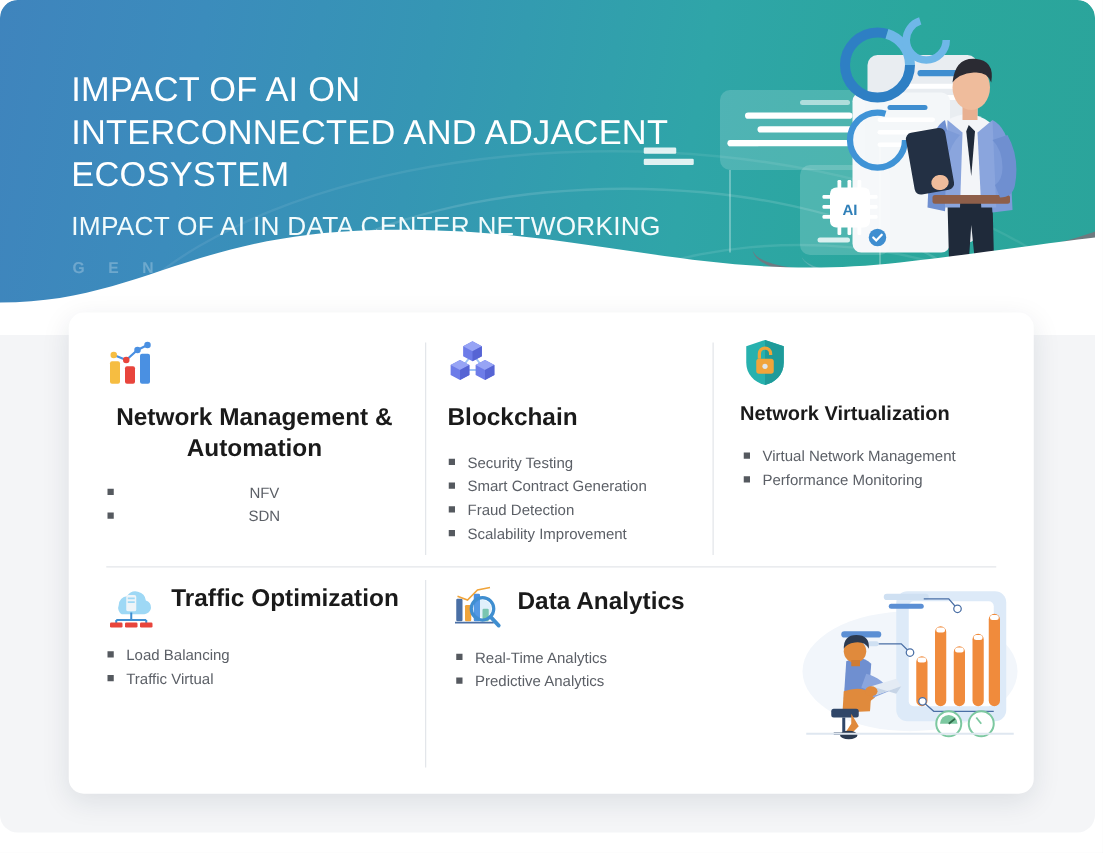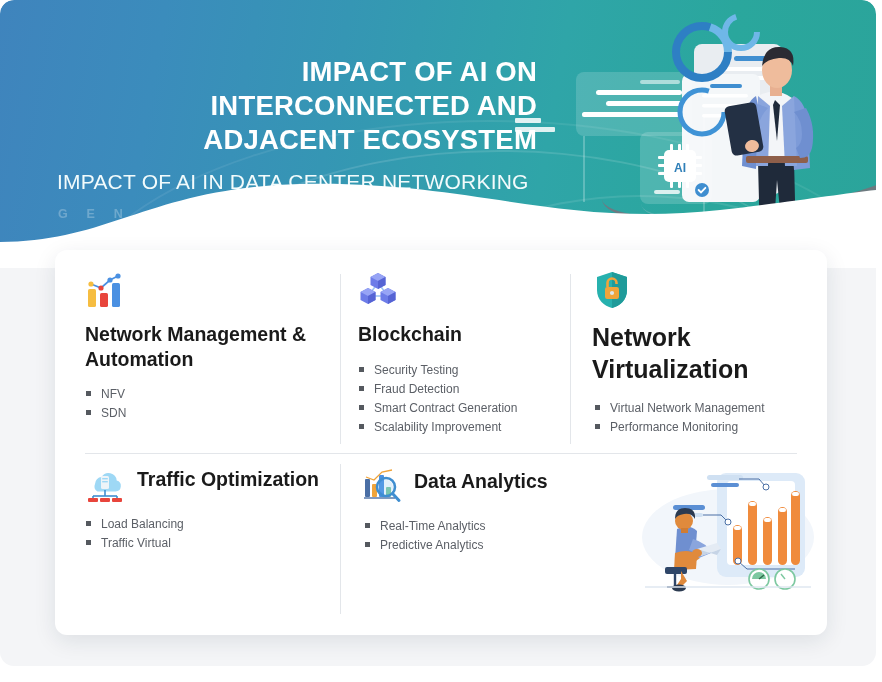--- a/index.html
+++ b/index.html
@@ -63,24 +63,23 @@
     transform: rotate(-5deg);
   }
 
   
   .hero-wave { position: absolute; left: 0; bottom: -2px; width: 876px; height: 120px; }
 
   .hero-text { position: absolute; left: 57px; top: 55px; width: 480px; }
   .hero-title {
     color: #ffffff;
     font-size: 27.5px;
-    font-weight: bold;
+    font-weight: normal;
     line-height: 1.23;
     letter-spacing: 0.2px;
-    text-align: right;
   }
   .hero-sub {
     margin-top: 12px;
     color: #f2fbfc;
     font-size: 21px;
     font-weight: normal;
     line-height: 1.33;
     letter-spacing: 0.2px;
   }
   .hero-watermark {
@@ -113,21 +112,21 @@
     width: 772px; height: 203px;
     display: flex;
   }
   .grid-row2 {
     position: absolute; left: 0; top: 203px;
     width: 772px; height: 182px;
     display: flex;
   }
 
   .cell { position: relative; padding: 20px 18px 0 30px; }
-  .c1 { width: 285px; }
+  .c1 { width: 285px; text-align: center; }
   .c2 { width: 230px; padding-left: 18px; }
   .c3 { width: 257px; padding-left: 22px; }
   .c4 { width: 285px; padding-top: 12px; }
   .c5 { width: 250px; padding-left: 22px; padding-top: 14px; }
   .c6 { width: 237px; padding: 0; }
 
   .vdiv {
     position: absolute;
     width: 1px;
     background: #e3e6ea;
@@ -143,21 +142,21 @@
   }
 
   .icon-box { width: 40px; height: 40px; margin-bottom: 12px; }
   .cell-title {
     color: #1a1a1a;
     font-size: 19.5px;
     font-weight: bold;
     line-height: 1.26;
     margin-bottom: 14px;
   }
-  .cell-title.sm { font-size: 25px; }
+  .cell-title.sm { font-size: 16px; }
 
   .bullets { list-style: none; }
   .bullets li {
     position: relative;
     padding-left: 16px;
     color: #5b5f66;
     font-size: 12px;
     line-height: 1.52;
     margin-bottom: 1px;
   }
@@ -340,22 +339,22 @@
               <g>
                 <path d="M30 18 l7.5 4 v8 l-7.5 4 l-7.5 -4 v-8 z" fill="#6d7ce8"></path>
                 <path d="M30 18 l7.5 4 l-7.5 4 l-7.5 -4 z" fill="#97a4f5"></path>
                 <path d="M30 26 l7.5 -4 v8 l-7.5 4 z" fill="#5664d4"></path>
               </g>
             </svg>
           </div>
           <div class="cell-title">Blockchain</div>
           <ul class="bullets">
             <li>Security Testing</li>
+            <li>Smart Contract Generation</li>
             <li>Fraud Detection</li>
-            <li>Smart Contract Generation</li>
             <li>Scalability Improvement</li>
           </ul>
         </div>
 
         <div class="cell c3">
           <div class="icon-box">
             <svg viewBox="0 0 40 40" width="40" height="40" xmlns="http://www.w3.org/2000/svg">
               <path d="M20 2 L35 7 v13 c0 10 -7 16 -15 18 c-8 -2 -15 -8 -15 -18 V7 z" fill="#27b1ae"></path>
               <path d="M20 2 L35 7 v13 c0 10 -7 16 -15 18 z" fill="#1f9b9a"></path>
               <rect x="13" y="17" width="14" height="12" rx="2.2" fill="#f0a43a"></rect>

